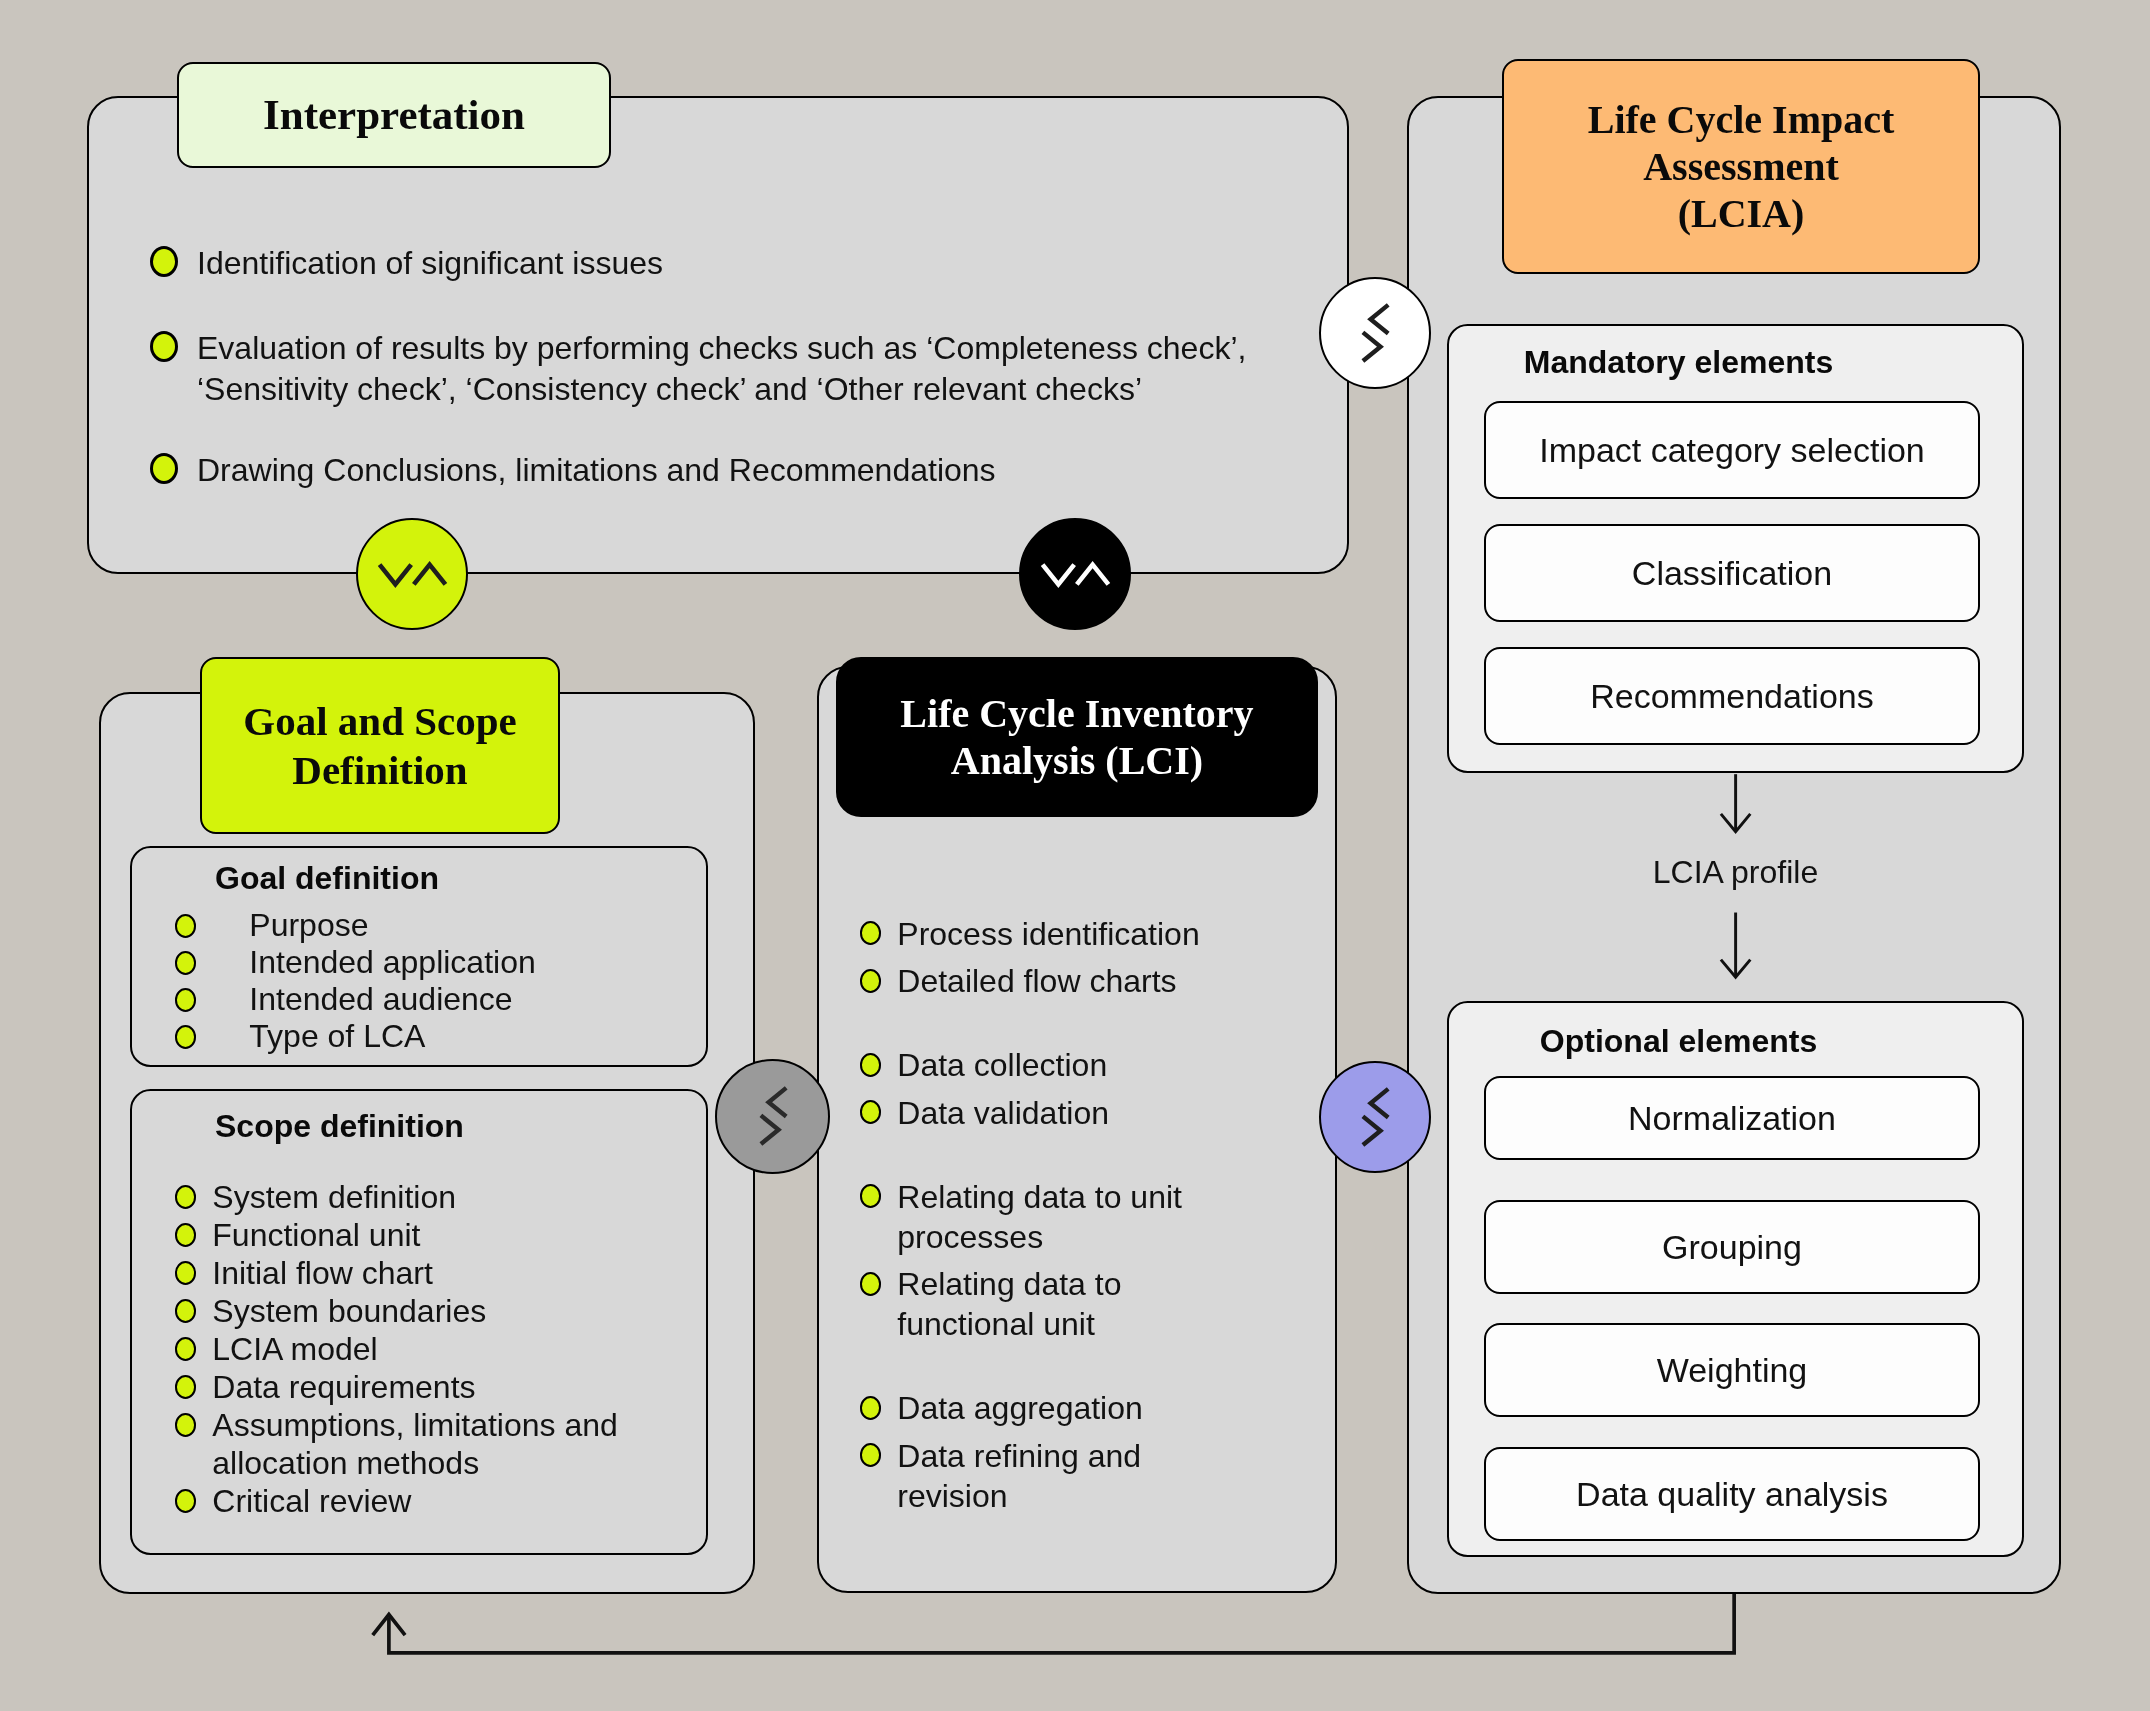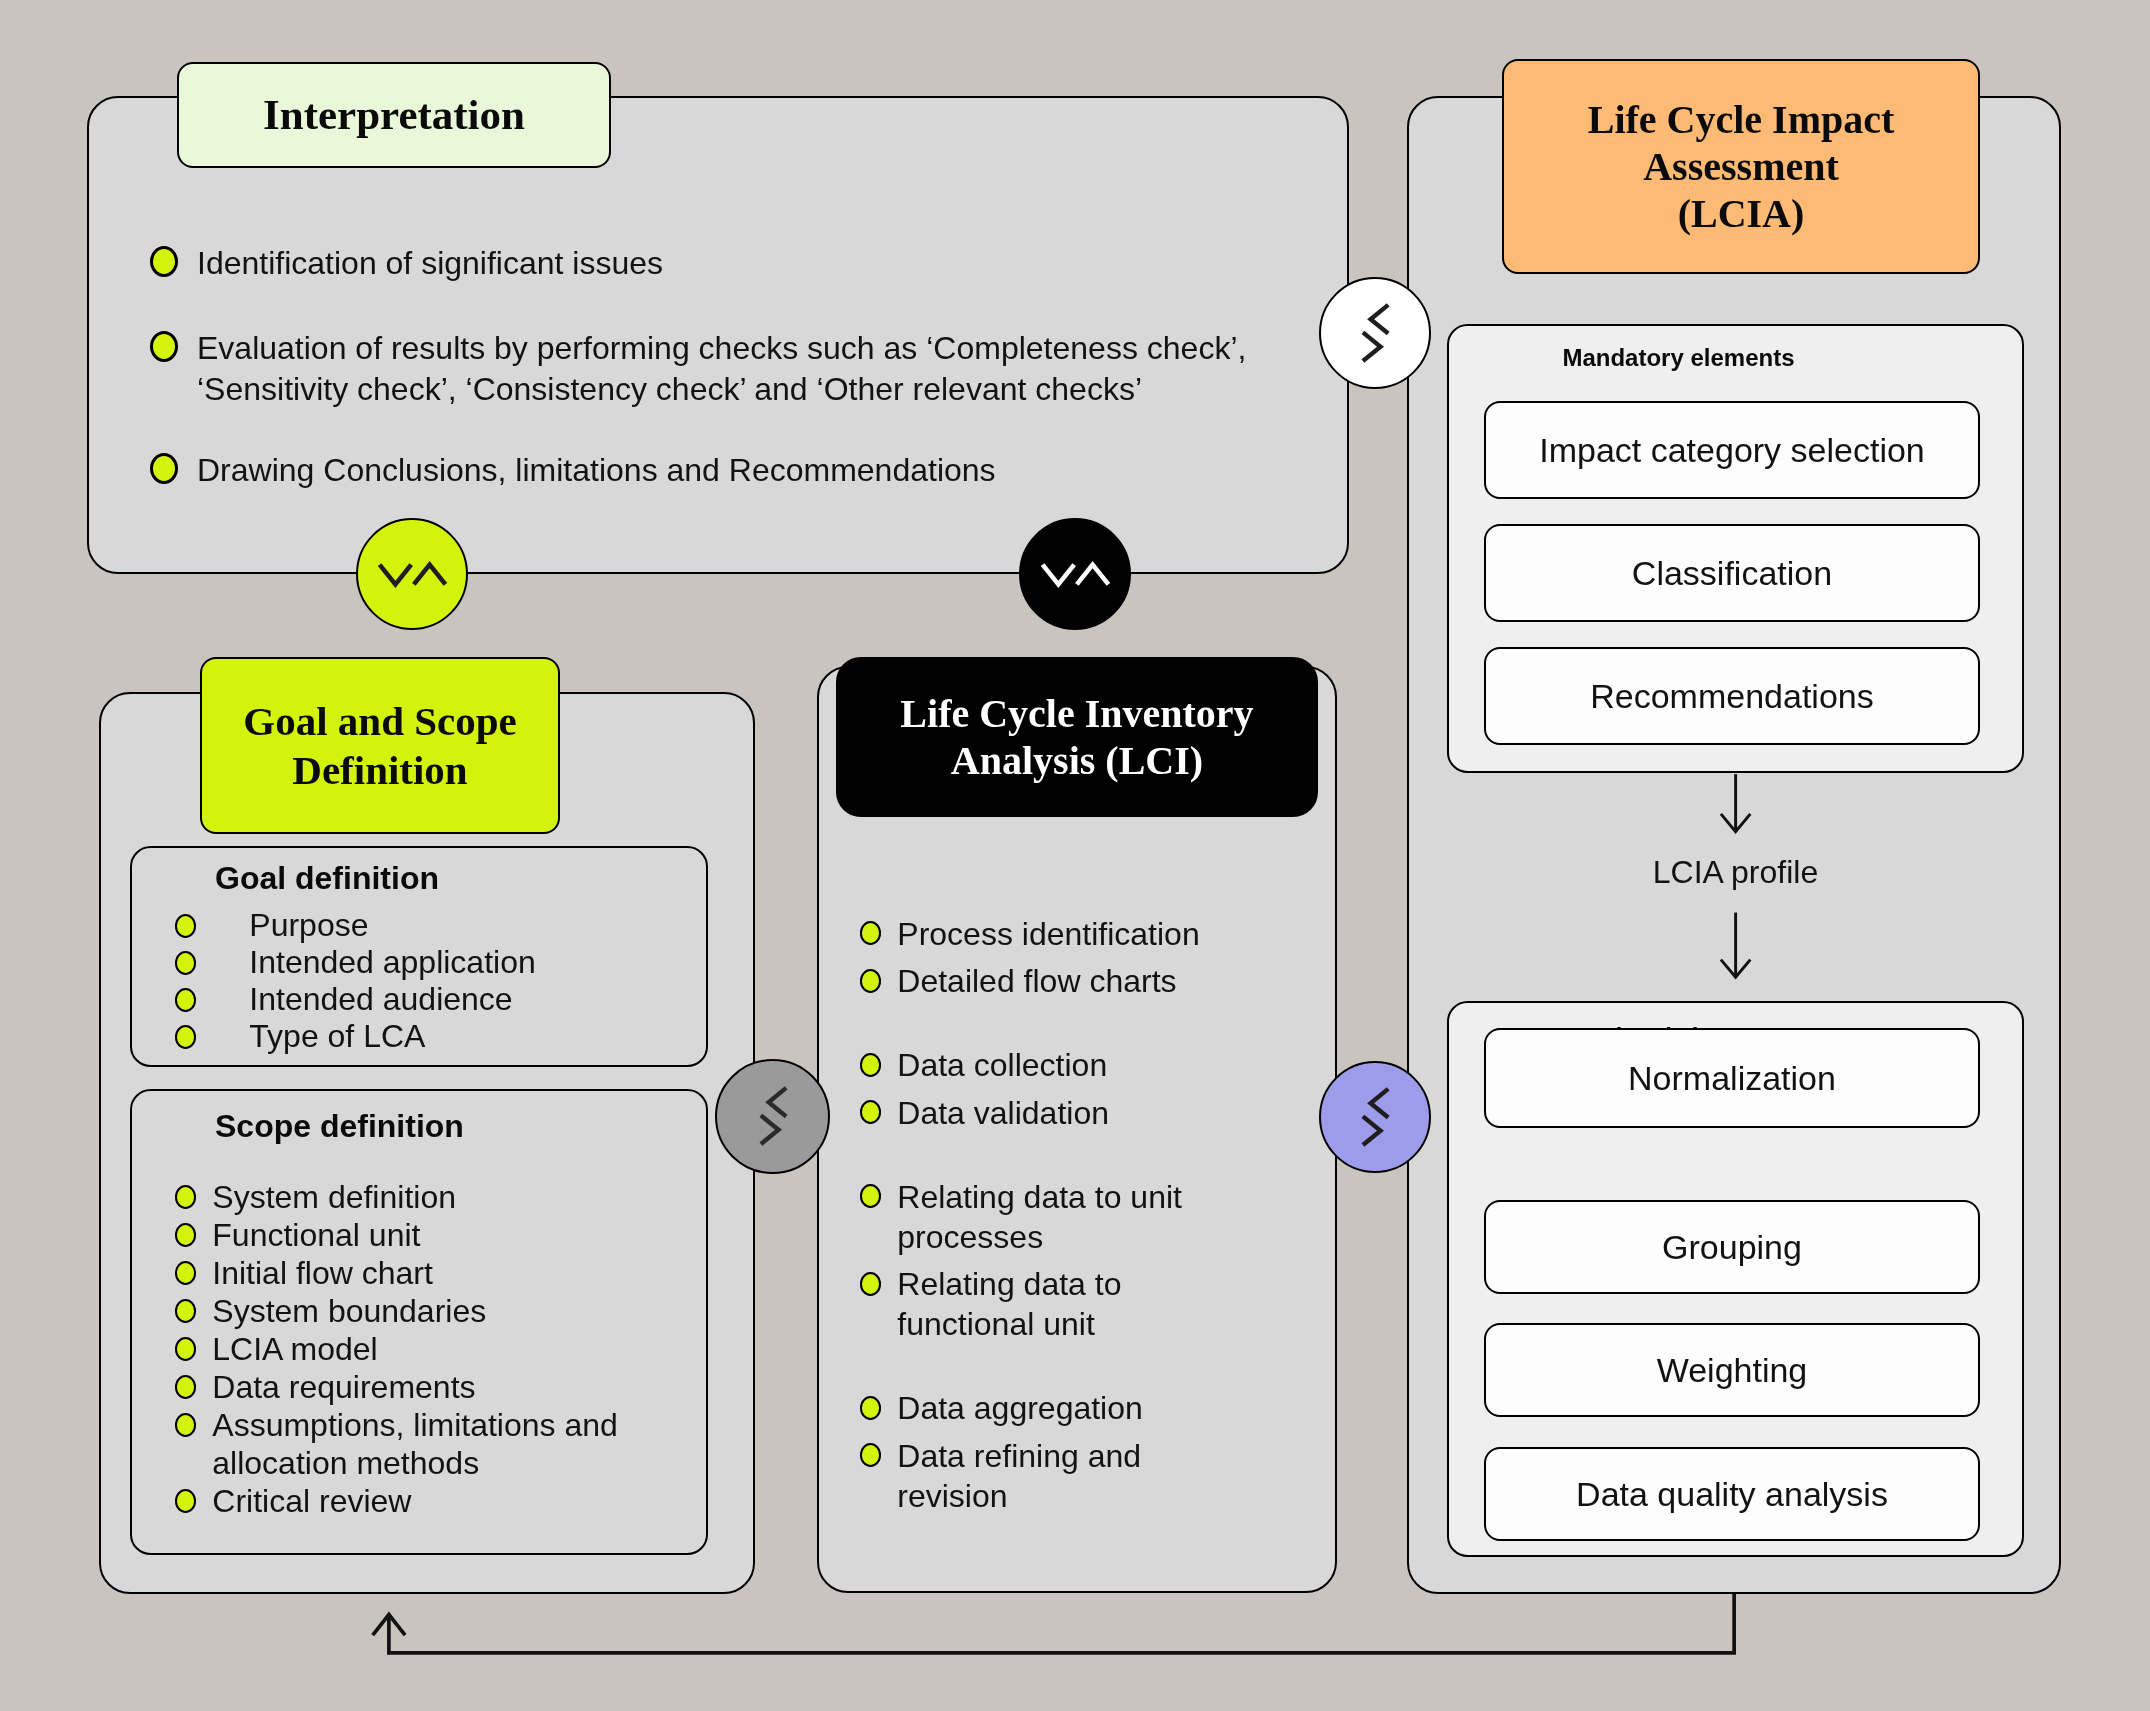--- a/index.html
+++ b/index.html
@@ -105,42 +105,42 @@
     box-sizing:border-box;
     z-index:3;
   }
   #mandatory-box{left:1447px;top:324px;width:577px;height:449px;}
   #optional-box{left:1447px;top:1001px;width:577px;height:556px;}
   .group-label{
     position:absolute;
     width:463px;
     text-align:center;
     font-weight:700;
-    font-size:24px;
+    font-size:32px;
     color:#0a0a0a;
     z-index:4;
   }
   #mandatory-label{left:1447px;top:344px;}
   #optional-label{left:1447px;top:1023px;}
   .item-box{
     position:absolute;
     left:1484px;
     width:496px;
     background:#fdfdfd;
     border:2.2px solid #000;
     border-radius:16px;
     box-sizing:border-box;
     display:flex;align-items:center;justify-content:center;
     font-size:34px;
     z-index:4;
   }
   #mand-0{top:401px;height:98px;}
   #mand-1{top:524px;height:98px;}
   #mand-2{top:647px;height:98px;}
-  #opt-0{top:1028px;height:100px;}
+  #opt-0{top:1076px;height:84px;}
   #opt-1{top:1200px;height:94px;}
   #opt-2{top:1323px;height:94px;}
   #opt-3{top:1447px;height:94px;}
 
   #lcia-profile{
     position:absolute;left:1447px;top:854px;width:577px;
     text-align:center;font-size:32px;z-index:4;
   }
 
   

